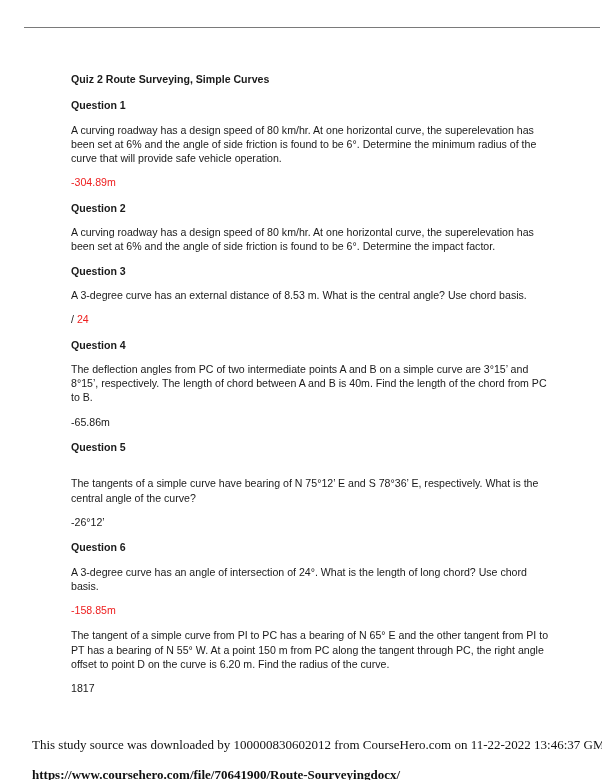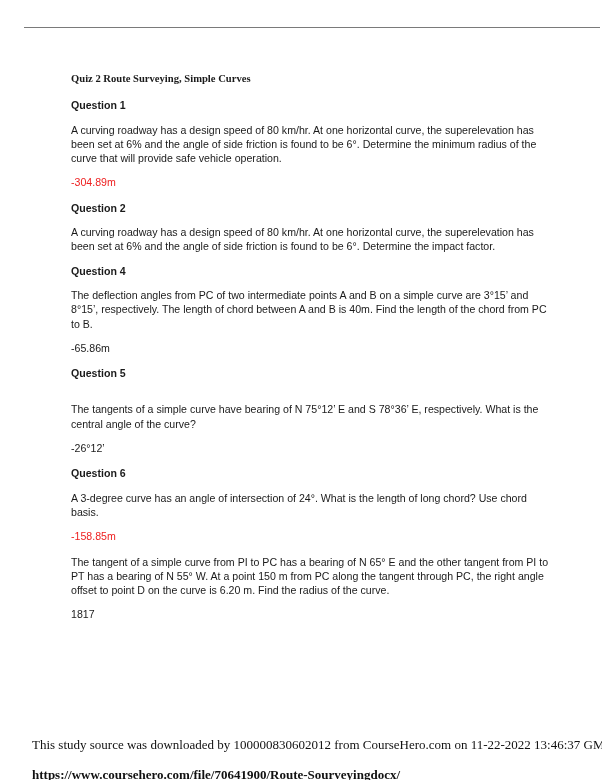--- a/index.html
+++ b/index.html
@@ -28,21 +28,21 @@
       left: 71px;
       top: 72px;
       width: 480px;
       font-size: 10.6px;
       line-height: 14.3px;
     }
     .title, .q-heading {
       font-weight: bold;
       margin: 0;
     }
-    .title { margin-bottom: 12px; font-family: Liberation Serif, serif; }
+    .title { margin-bottom: 12px; }
     .q-heading { margin-bottom: 10px; }
     .q-text { margin: 0 0 10px 0; }
     .answer { margin: 0 0 11px 0; }
     .answer .red { color: #ee2020; }
     .gap { height: 12px; }
     .gap-big { height: 28px; }
     .footer {
       position: absolute;
       left: 32px;
       font-family: "Liberation Serif", serif;
@@ -65,20 +65,25 @@
     <p class="q-heading">Question 1</p>
     <p class="q-text">A curving roadway has a design speed of 80 km/hr. At one horizontal curve, the superelevation has been set at 6% and the angle of side friction is found to be 6°. Determine the minimum radius of the curve that will provide safe vehicle operation.</p>
     <p class="answer"><span></span><span class="red">-304.89m</span></p>
   </div>
 
   <div>
     <p class="q-heading">Question 2</p>
     <p class="q-text">A curving roadway has a design speed of 80 km/hr. At one horizontal curve, the superelevation has been set at 6% and the angle of side friction is found to be 6°. Determine the impact factor.</p>
   </div>
 
+  <div>
+    <p class="q-heading">Question 3</p>
+    <p class="q-text">A 3-degree curve has an external distance of 8.53 m. What is the central angle? Use chord basis.</p>
+    <p class="answer"><span>/ </span><span class="red">24</span></p>
+  </div>
 
   <div>
     <p class="q-heading">Question 4</p>
     <p class="q-text">The deflection angles from PC of two intermediate points A and B on a simple curve are 3°15’ and 8°15’, respectively. The length of chord between A and B is 40m. Find the length of the chord from PC to B.</p>
     <p class="answer"><span>-65.86m</span></p>
   </div>
 
   <div>
     <p class="q-heading">Question 5</p>
     <div class="gap"></div>

